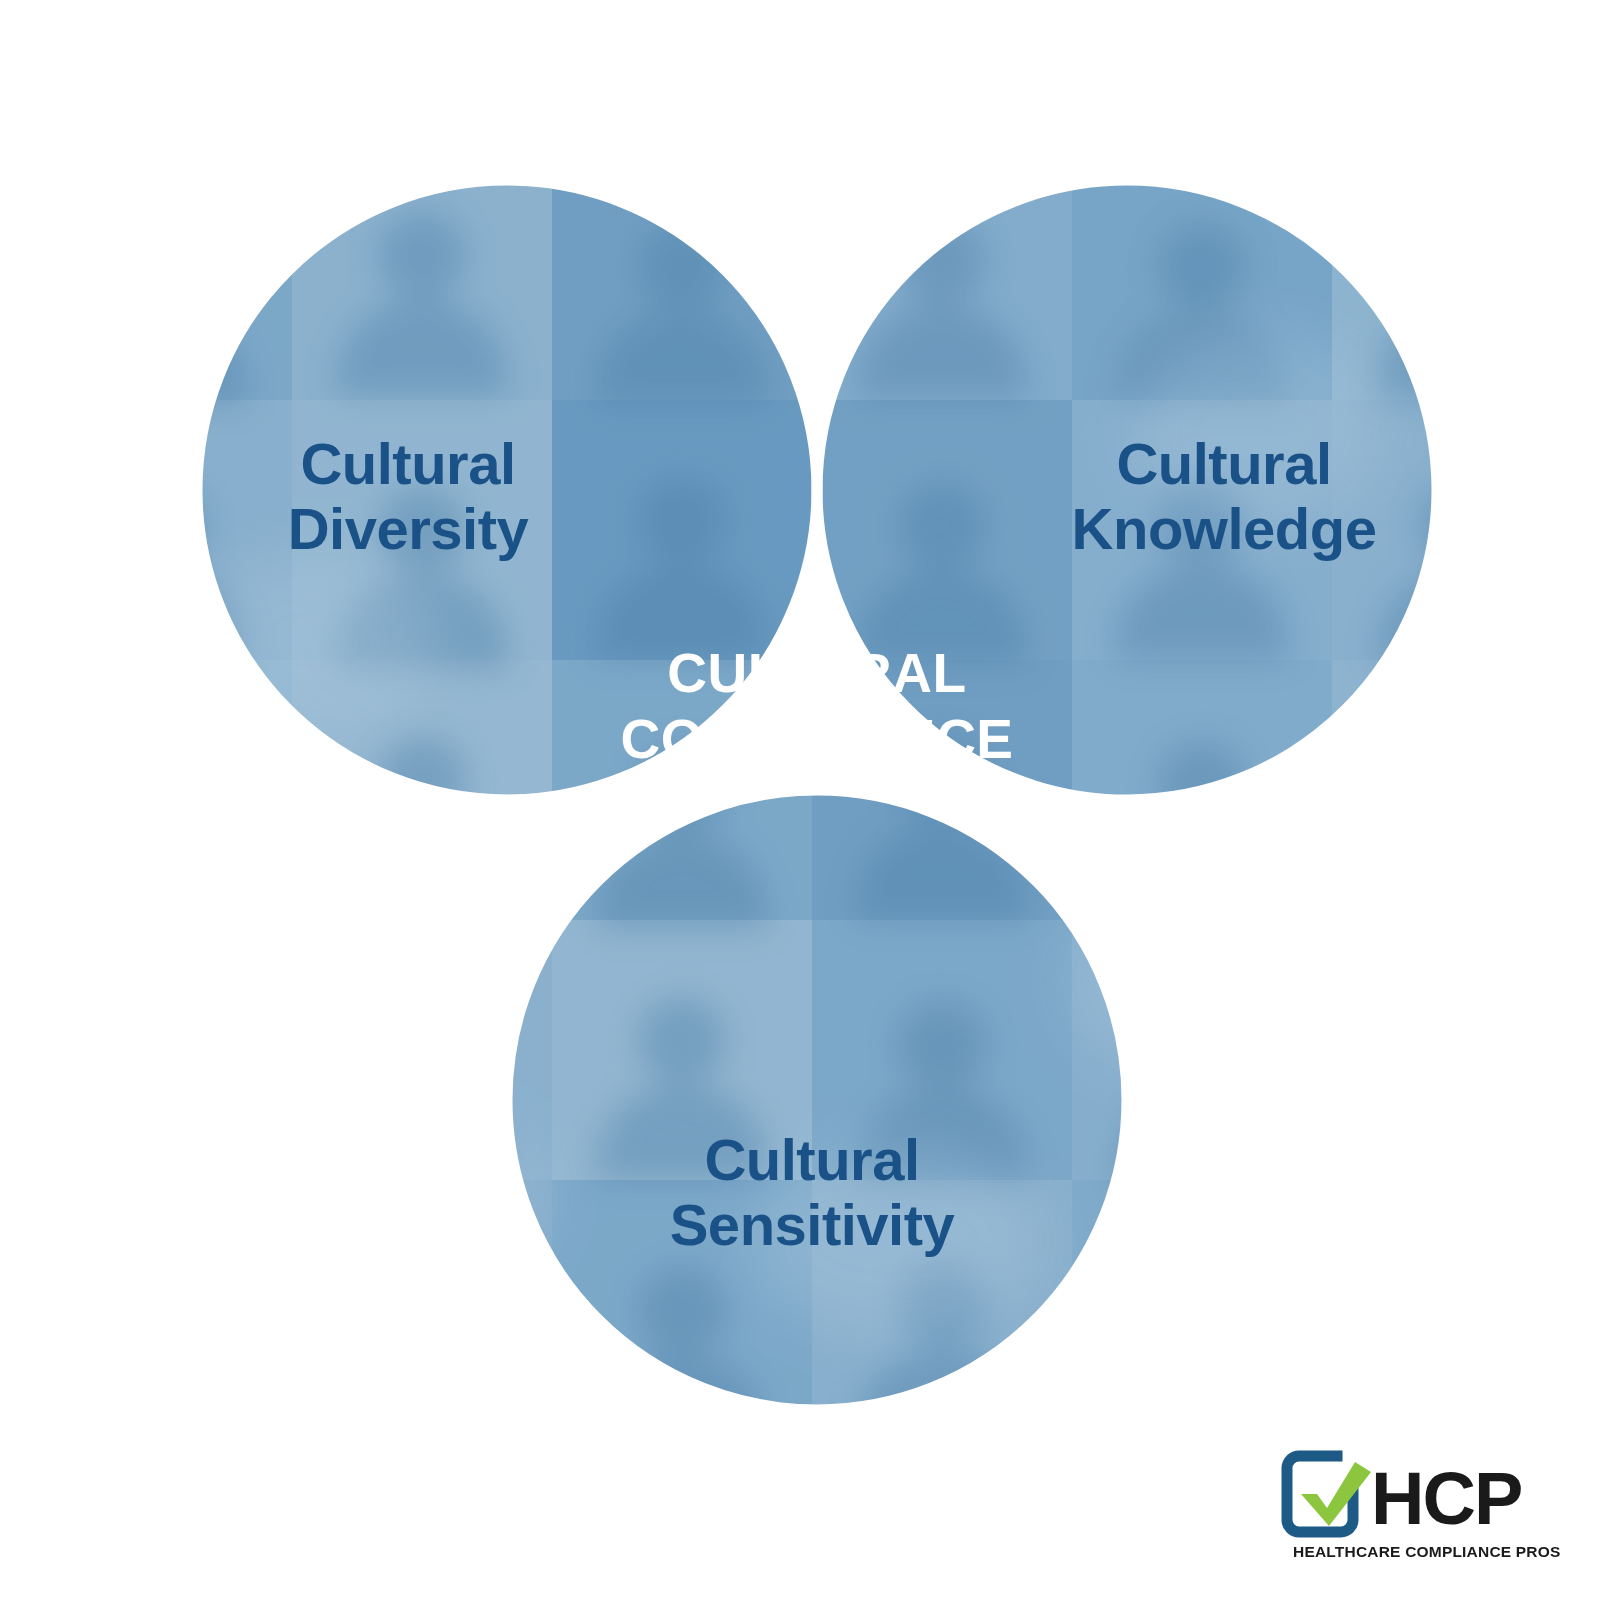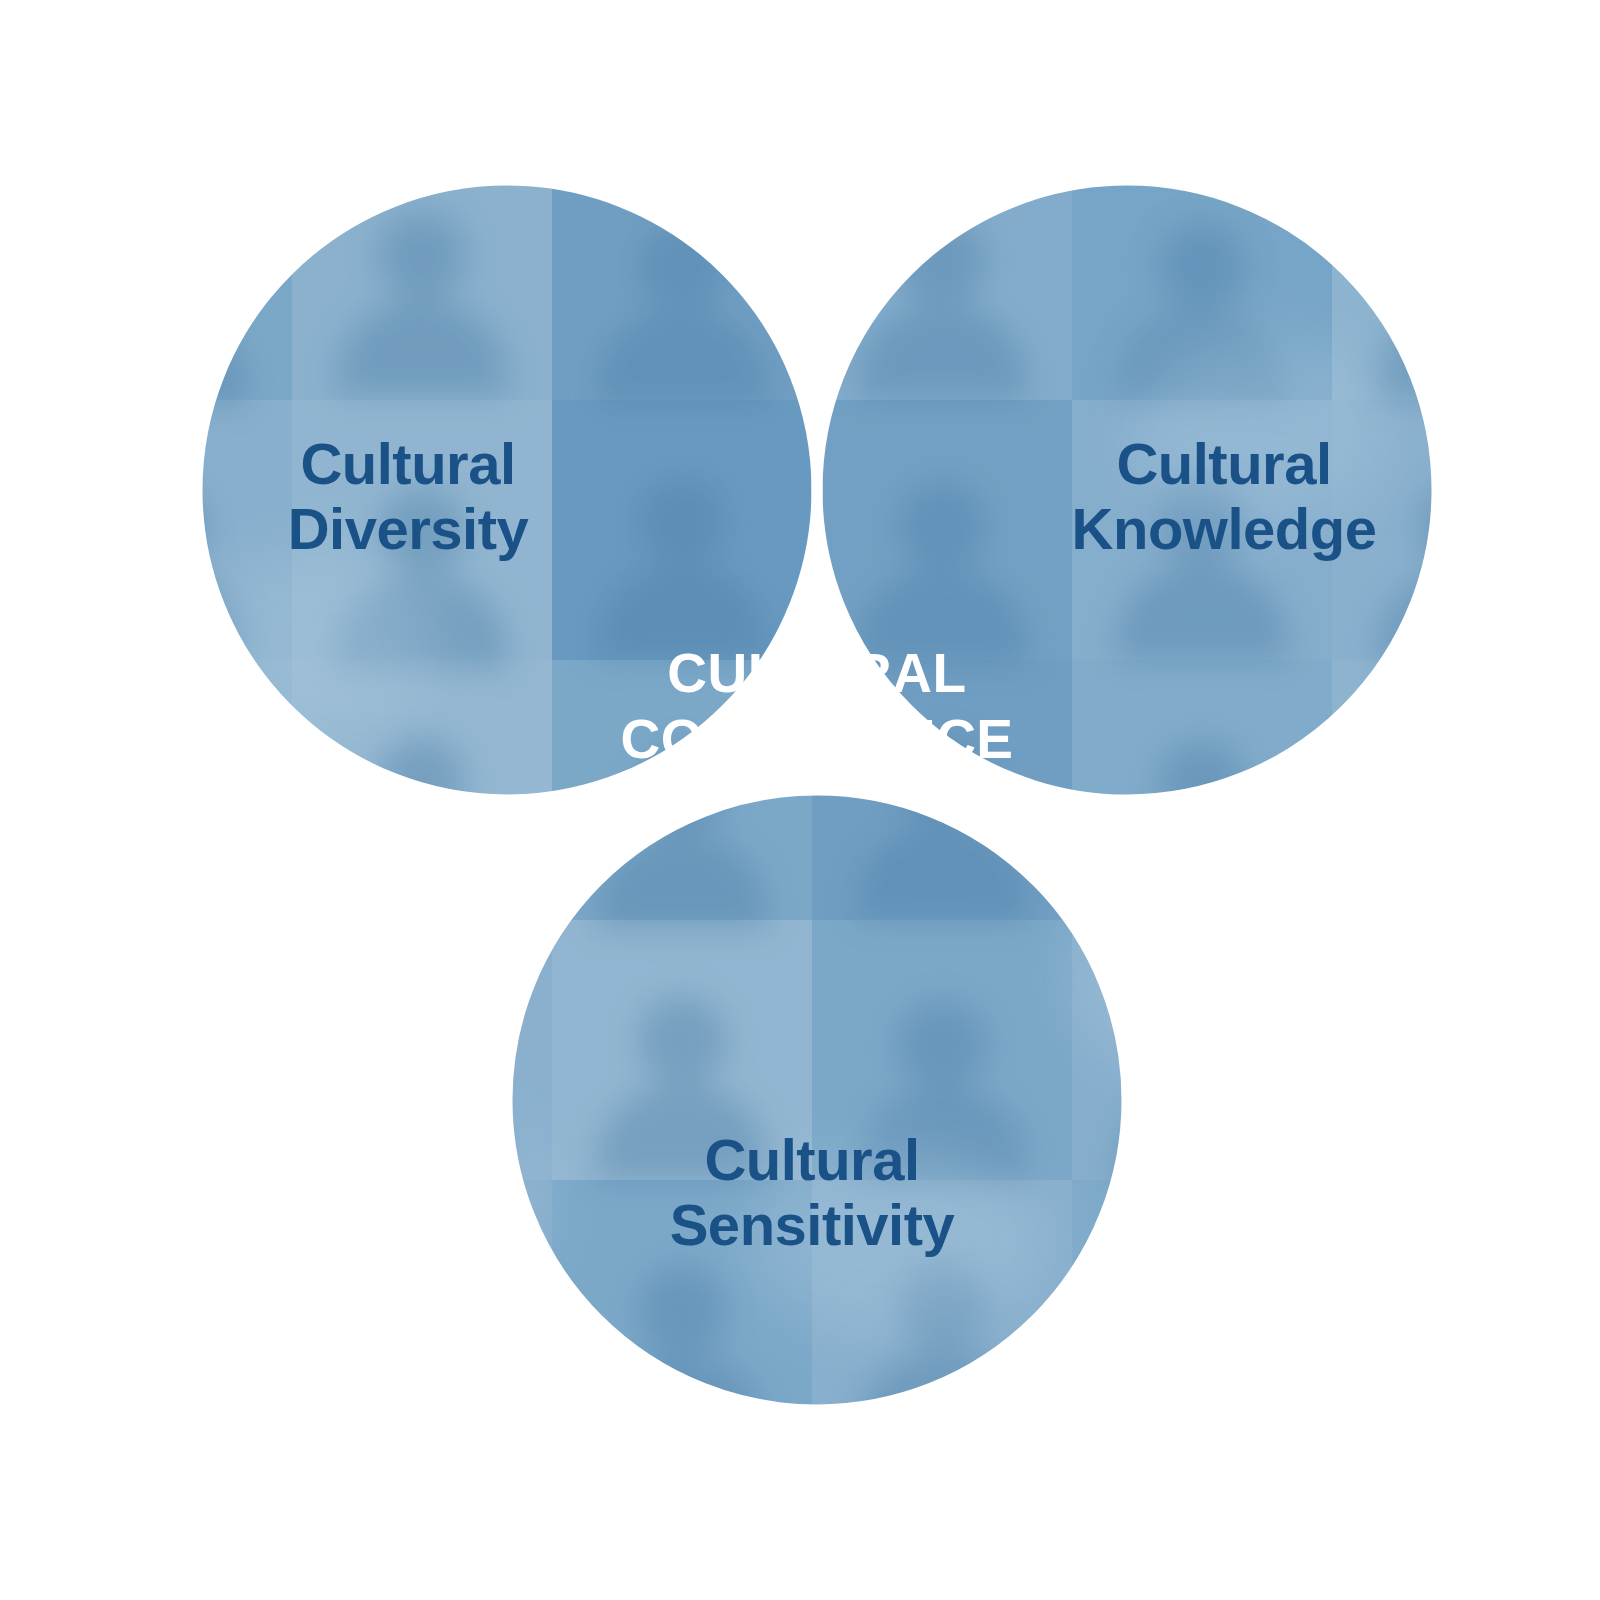--- a/index.html
+++ b/index.html
@@ -278,14 +278,37 @@
 
   <div class="lobe-label" id="label-knowledge">Cultural
 Knowledge</div>
 
   <div class="lobe-label" id="label-sensitivity">Cultural
 Sensitivity</div>
 
   <div id="label-competence">CULTURAL
 COMPETENCE</div>
 
+  <div id="hcp-logo">
+    <svg viewBox="0 0 300 116" width="300" height="116" xmlns="http://www.w3.org/2000/svg">
+
+      <g>
+        <path d="M 58 8
+                 L 20 8
+                 A 12 12 0 0 0 8 20
+                 L 8 72
+                 A 12 12 0 0 0 20 84
+                 L 62 84
+                 A 12 12 0 0 0 74 72
+                 L 74 36" fill="none" stroke="#1d5b86" stroke-width="11" stroke-linecap="square" stroke-linejoin="round"></path>
+      </g>
+
+      <g>
+        <path d="M 22 46 L 38 46 L 48 60 L 76 14 L 92 24 L 50 78 Z" fill="#8cc63f"></path>
+      </g>
+
+      <text x="92" y="76" font-family="Liberation Sans, sans-serif" font-size="74" font-weight="bold" letter-spacing="-2" fill="#1a1a1a">HCP</text>
+
+      <text x="14" y="109" font-family="Liberation Sans, sans-serif" font-size="15.5" font-weight="bold" letter-spacing="0.2" fill="#1a1a1a">HEALTHCARE COMPLIANCE PROS</text>
+    </svg>
+  </div>
 
 </div>
 
 </body></html>

